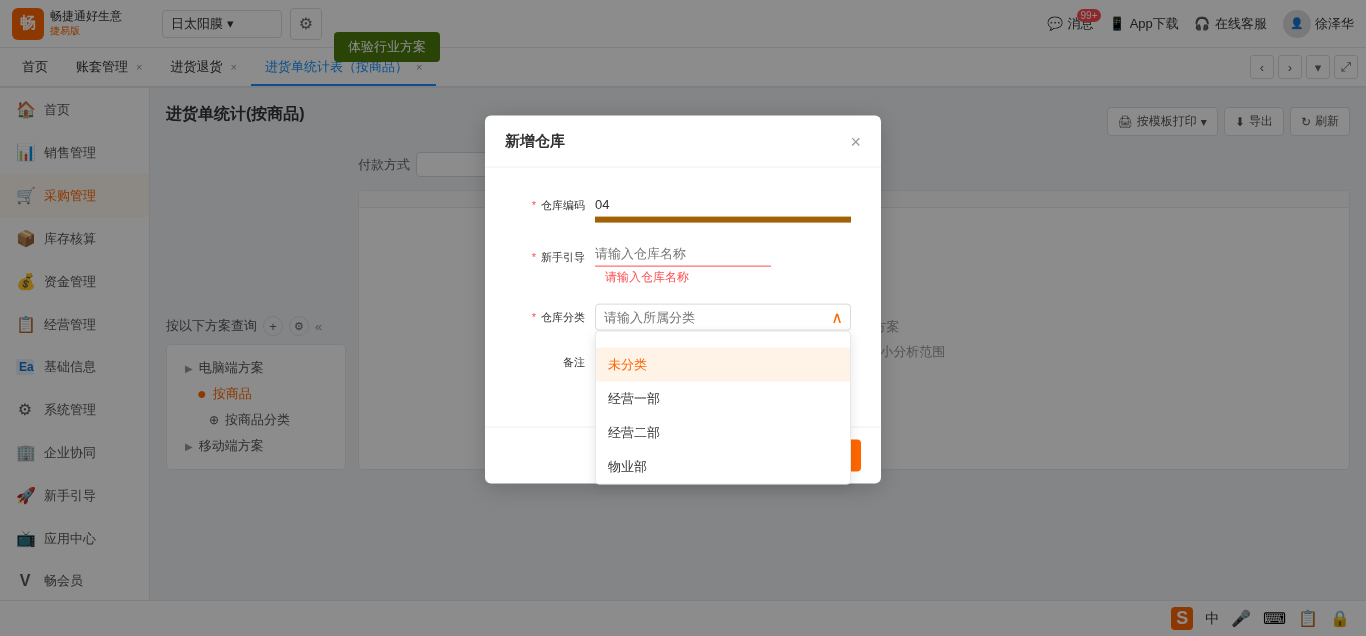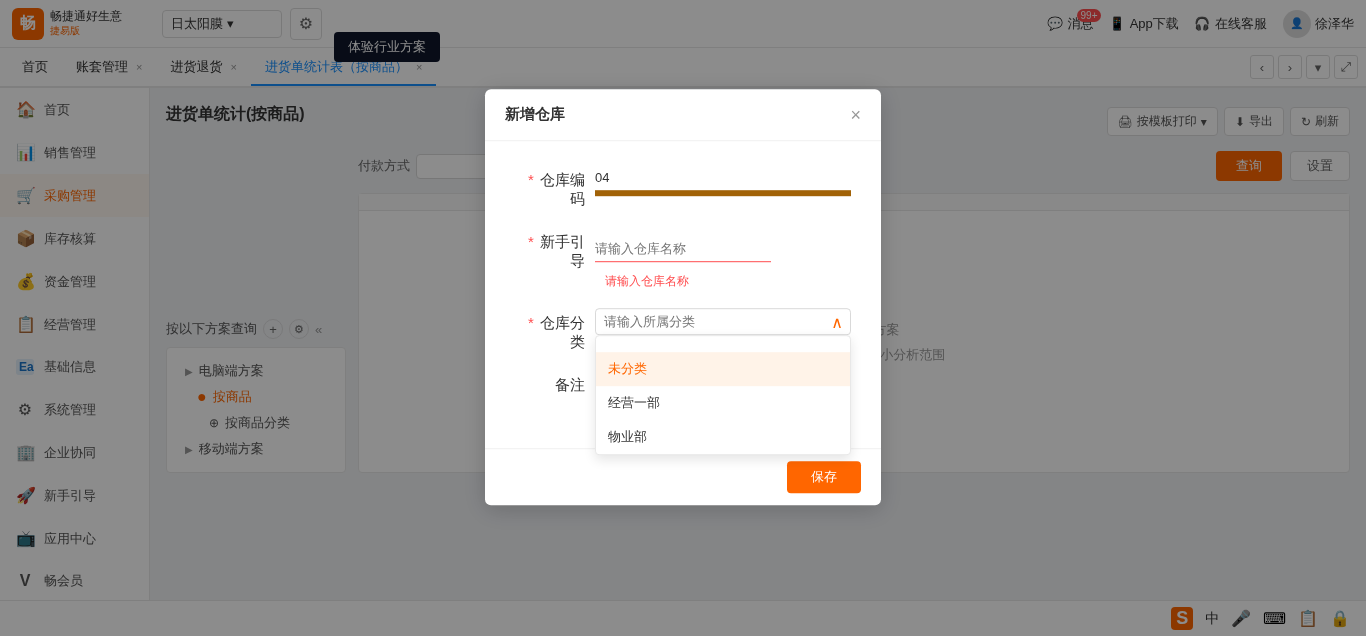--- a/index.html
+++ b/index.html
@@ -48,21 +48,21 @@
       color: #333;
       gap: 4px;
     }
     .header-gear {
       width: 32px; height: 32px;
       border: 1px solid #ddd; border-radius: 4px;
       display: flex; align-items: center; justify-content: center;
       cursor: pointer; color: #666; font-size: 16px; margin-left: 8px;
     }
     .header-trial-btn {
-      background: #0f172a;
+      background: #4d7c0f;
       color: white;
       border: none;
       border-radius: 4px;
       padding: 6px 14px;
       cursor: pointer;
       font-size: 13px;
       margin-left: 12px;
       margin-top: 47px;
     }
     .header-right {
@@ -227,21 +227,21 @@
     .modal-title { font-size: 15px; font-weight: bold; color: #333; }
     .modal-close {
       cursor: pointer; color: #999; font-size: 18px; line-height: 1;
     }
     .modal-body { padding: 24px 30px; }
     .form-row {
       display: flex; align-items: flex-start; margin-bottom: 18px; position: relative;
     }
     .form-label {
       width: 80px; text-align: right; padding-right: 10px;
-      padding-top: 6px; color: #333; font-size: 15px; flex-shrink: 0;
+      padding-top: 6px; color: #333; font-size: 11px; flex-shrink: 0;
     }
     .required-star { color: #ff4d4f; margin-right: 2px; }
     .form-input {
       flex: 1; border: none; border-bottom: 6px solid #a16207;
       padding: 5px 0; font-size: 13px; outline: none; color: #333;
     }
     .form-input.error { border-bottom: 1px solid #ff4d4f; }
     .error-msg { color: #ff4d4f; font-size: 12px; position: absolute; left: 90px; top: 28px; }
     .form-select-wrapper {
       flex: 1; position: relative;
@@ -501,24 +501,20 @@
           <div class="filter-field">
             <span class="filter-label">单据状态</span>
             <select class="filter-select">
               <option></option>
             </select>
           </div>
           <div class="filter-field">
             <span class="filter-label">商品</span>
             <span class="dotdotdot">···</span>
           </div>
-          <div style="margin-left:auto; display:flex; gap:8px;">
-            <button class="btn-orange" style="padding:5px 20px;">查询</button>
-            <button class="btn-outline" style="padding:5px 16px;">设置</button>
-          </div>
         </div>
 
         <div style="background:white; border:1px solid #e8e8e8; border-radius:4px; min-height:280px;">
           <div class="table-header-row">
             <span class="th"></span>
             <span class="th"></span>
           </div>
           <div class="empty-state">
             <div style="font-size:50px; color:#ddd; margin-bottom:12px;">📋</div>
             <div style="color:#999; margin-bottom:6px;">请选择您的方案</div>
@@ -566,20 +562,21 @@
         <span class="required-star">*</span>
         <span>仓库分类</span>
       </div>
       <div class="form-select-wrapper select-wrapper" style="max-width:280px;">
         <input class="form-select-input" placeholder="请输入所属分类" style="">
         <span class="select-arrow">∧</span>
         
         <div class="dropdown-list">
           <div class="dropdown-item selected">未分类</div>
           <div class="dropdown-item">经营一部</div>
+          <div class="dropdown-item">经营二部</div>
           <div class="dropdown-item">物业部</div>
         </div>
       </div>
     </div>
 
     <div class="form-row">
       <div class="form-label">
         <span>备注</span>
       </div>
       <textarea class="form-textarea" style="max-width: 280px;"></textarea>

